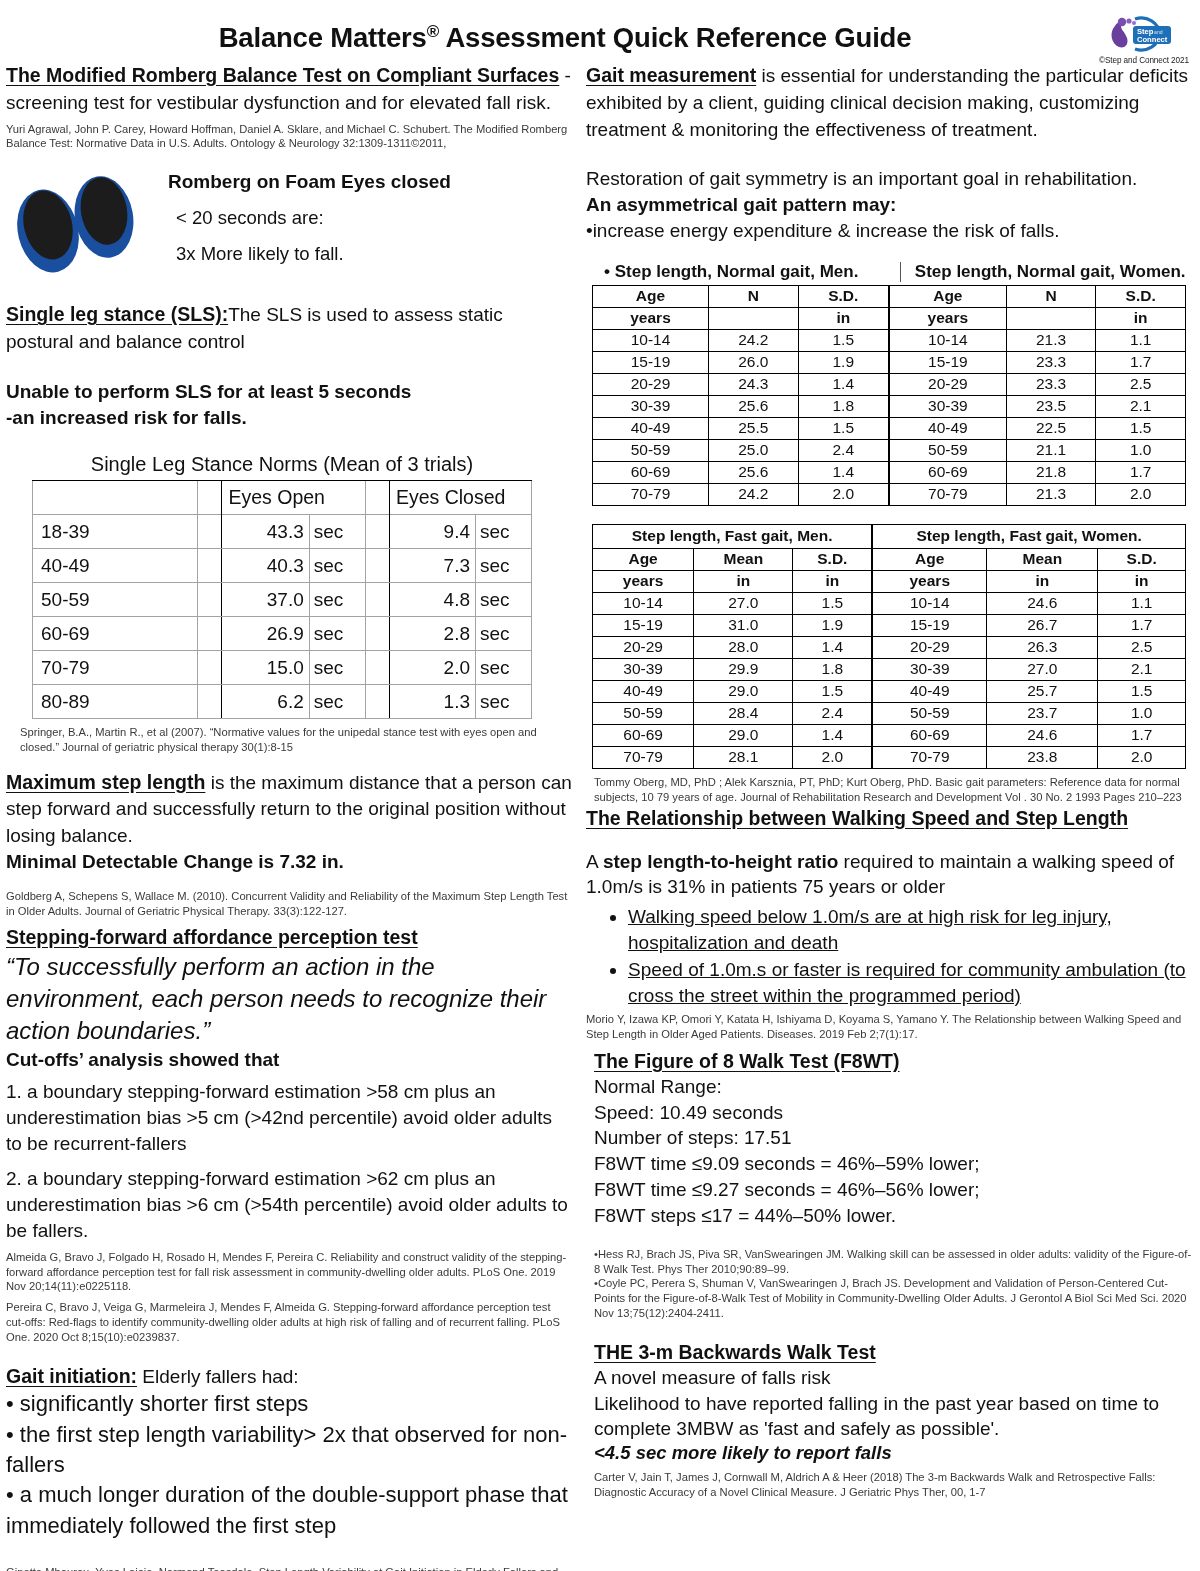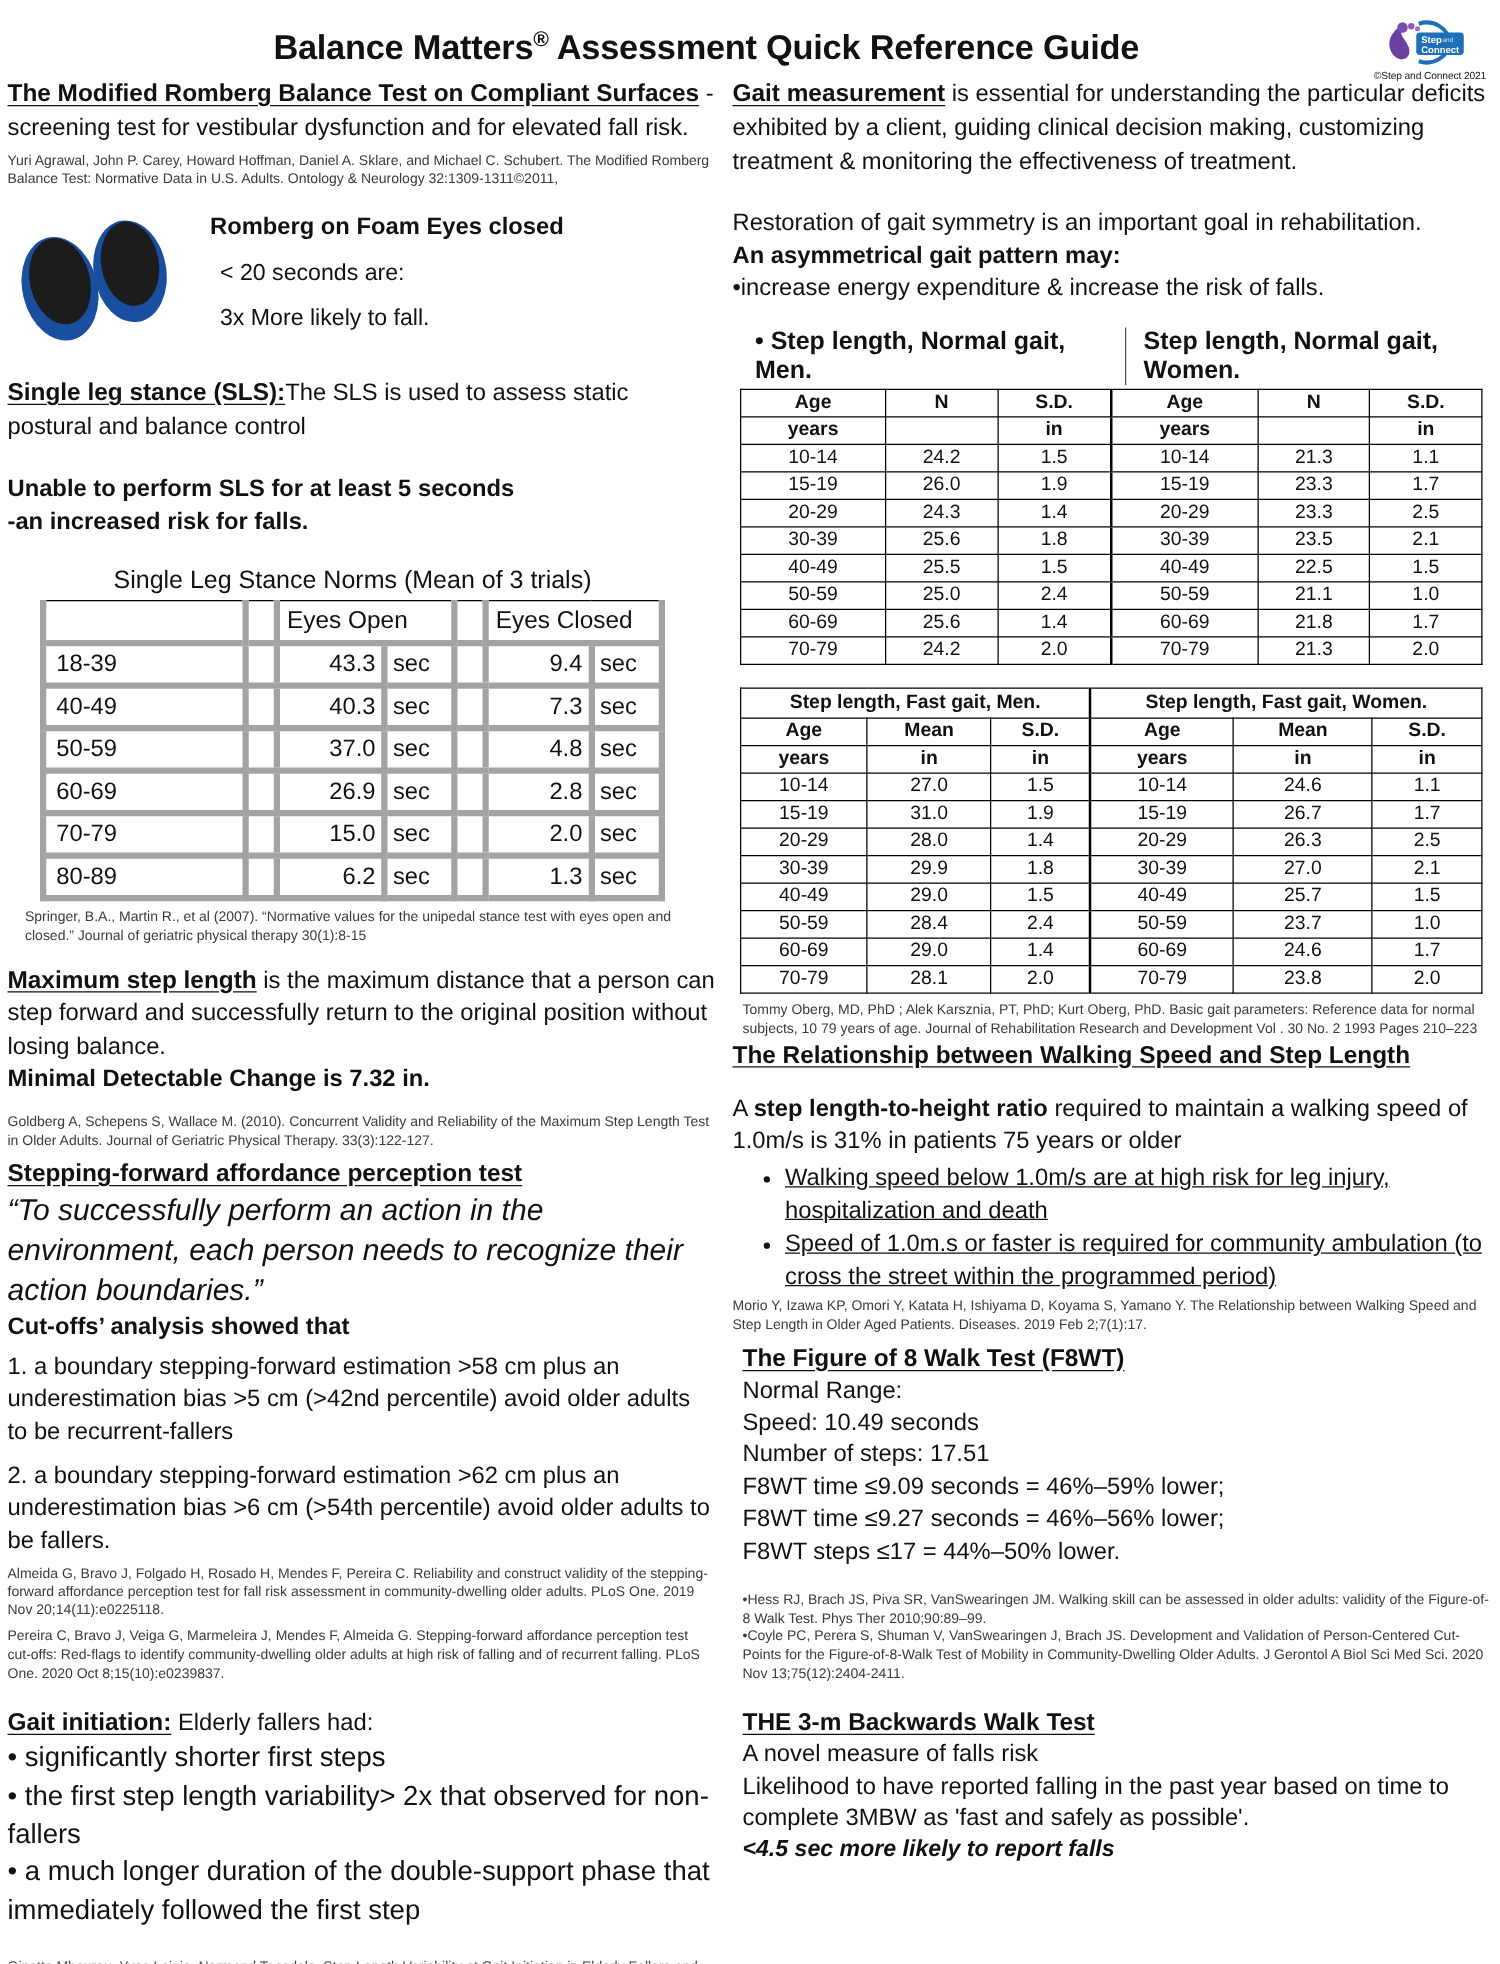--- a/index.html
+++ b/index.html
@@ -64,37 +64,37 @@
   .romberg-row { display:flex; align-items:flex-start; margin-top:14px; }
   .foam-img { width:140px; height:118px; position:relative; flex:0 0 140px; }
   .romberg-text { padding-left: 22px; padding-top: 6px; }
   .romberg-title { font-size:19px; font-weight:700; margin-bottom:14px; }
   .romberg-line { font-size:18.5px; margin-bottom:14px; padding-left:8px; }
 
   
   .sls-wrap { margin-left: 26px; margin-top: 8px; width: 500px; }
   table { border-collapse: collapse; }
   .sls { width:100%; font-size:19px; }
-  .sls td { border:5px solid #a3a3a3; padding: 2px 4px; height: 34px; }
+  .sls td { border:1px solid #a3a3a3; padding: 2px 4px; height: 34px; }
   .sls .capt {
     border:none; border-bottom:1px solid #000;
     text-align:center; font-size:20px; font-weight:400; height:32px;
     padding-bottom:2px;
   }
   .sls .hd { font-size:19.5px; text-align:left; padding-left:6px; }
   .sls .age { text-align:left; padding-left:8px; width:180px; }
   .sls .gap { width:26px; border-left:1px solid #000; border-right:1px solid #000; }
   .sls .num { text-align:right; padding-right:5px; width:92px; }
   .sls .unit { text-align:left; padding-left:4px; width:58px; }
   .sls .nob { border-top:none; border-bottom:none; }
   .sls tr.head td { border-top:none; }
 
   
   .gait-caption-row {
-    display:flex; font-size:20px; font-weight:700; margin-bottom:3px;
+    display:flex; font-size:17px; font-weight:700; margin-bottom:3px;
     padding-left:12px;
   }
   .gait-caption-row .l { width:300px; }
   .gait-caption-row .r { width:290px; padding-left:14px; border-left:1px solid #555; }
   .gtab { width:100%; font-size:15.5px; border-collapse:collapse; }
   .gtab td {
     border:1px solid #000; text-align:center; padding:1.5px 2px; height:22px;
     font-weight:400;
   }
   .gtab .hdr { font-weight:700;margin-top:16px; }
@@ -523,17 +523,18 @@
       <div class="sp18"></div>
 
       <div class="sec-head" style="padding-left:8px;">
         <u>THE 3-m Backwards Walk Test</u>
       </div>
       <div style="padding-left:8px;">
         <div class="body-t">A novel measure of falls risk</div>
         <div class="body-t">Likelihood to have reported falling in the past year based on time to complete 3MBW as 'fast and safely as possible'.</div>
         <div class="bold-ital">&lt;4.5 sec more likely to report falls</div>
         <div class="sp6"></div>
+        <div class="cite">Carter V, Jain T, James J, Cornwall M, Aldrich A &amp; Heer (2018) The 3-m Backwards Walk and Retrospective Falls: Diagnostic Accuracy of a Novel Clinical Measure. J Geriatric Phys Ther, 00, 1-7</div>
       </div>
 
     </div>
   </div>
 </div>
 
 </body></html>

